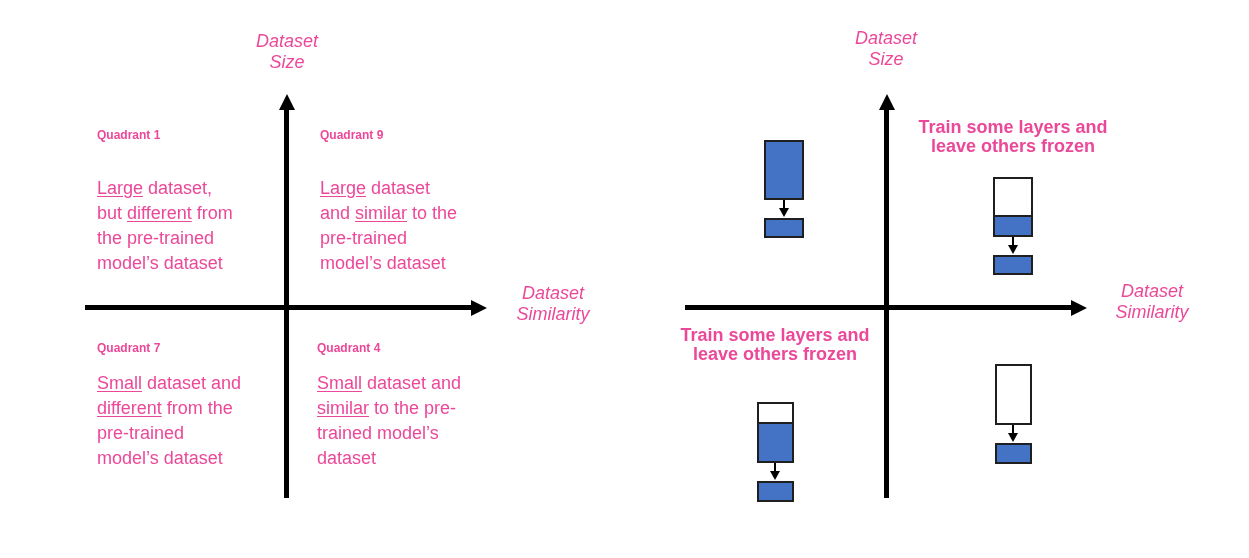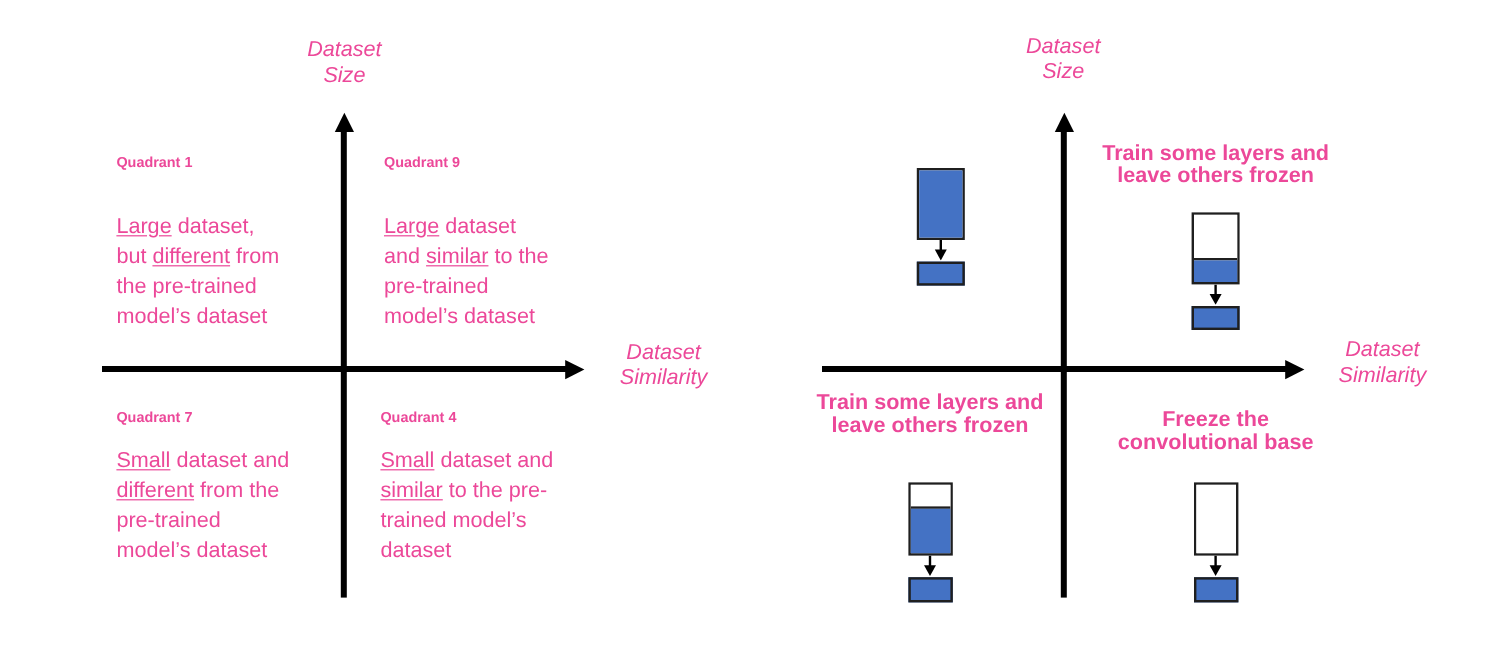--- a/index.html
+++ b/index.html
@@ -123,22 +123,20 @@
           </div>
           <div class="darrow"><svg width="14" height="17" viewBox="0 0 14 17">
               <line x1="7" y1="0" x2="7" y2="9" stroke="#000000" stroke-width="2"></line>
               <polygon points="2,8 12,8 7,17" fill="#000000"></polygon>
             </svg></div>
           <div class="outrect" style="width: 37px; height: 21px; background: rgb(68, 114, 196); border-color: rgb(31, 31, 31);"></div>
         </div>
     </div>
 
     <div class="abs quad-cell rq4">
-      <div class="strategy-title pre">Freeze the
-convolutional base</div>
       <div class="model-diagram">
           <div class="stack" style="width: 37px; height: 61px; border-color: rgb(31, 31, 31);">
             <div class="seg" style="flex: 61 1 0%; background: rgb(255, 255, 255);"></div>
           </div>
           <div class="darrow"><svg width="14" height="17" viewBox="0 0 14 17">
               <line x1="7" y1="0" x2="7" y2="9" stroke="#000000" stroke-width="2"></line>
               <polygon points="2,8 12,8 7,17" fill="#000000"></polygon>
             </svg></div>
           <div class="outrect" style="width: 37px; height: 21px; background: rgb(68, 114, 196); border-color: rgb(31, 31, 31);"></div>
         </div>

